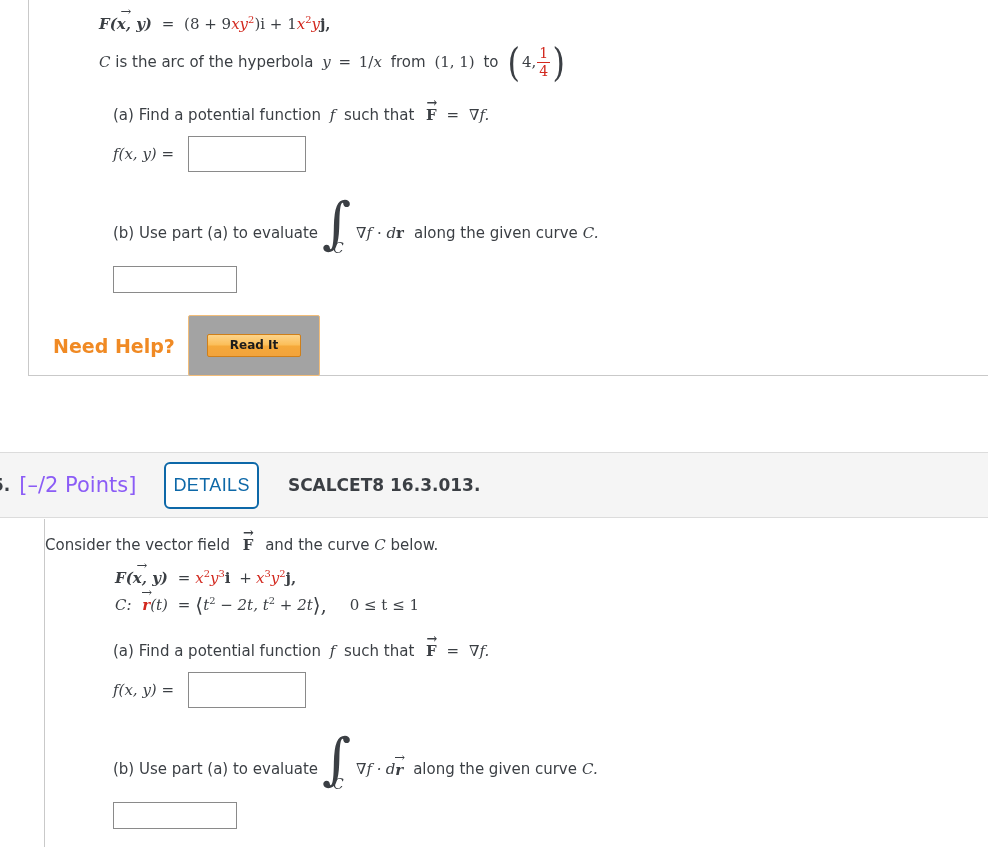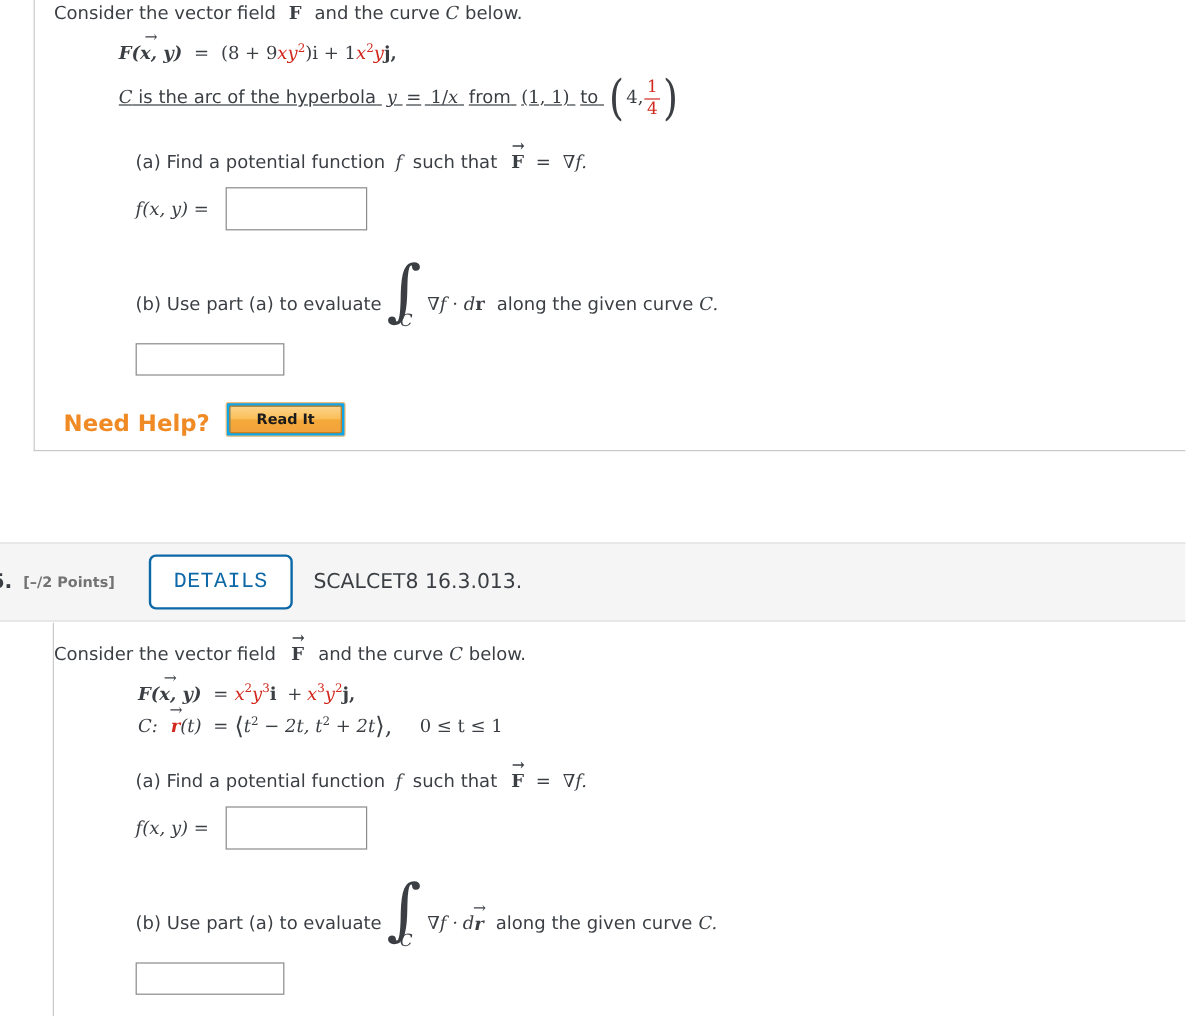--- a/index.html
+++ b/index.html
@@ -105,32 +105,32 @@
     width: 118px;
     height: 36px;
     border: 1px solid #8a8a8a;
     background: #ffffff;
     box-sizing: border-box;
     vertical-align: middle;
   }
   .ansbox.wide { width: 124px; height: 27px; }
 
   
-  .needhelp-row { display: flex; align-items: flex-end; }
+  .needhelp-row { display: flex; align-items: center; }
   .needhelp-label {
     color: #f08a24;
     font-weight: bold;
     font-size: 19px;
     font-family: "DejaVu Sans", "Liberation Sans", sans-serif;
   }
   .readit-outer {
     margin-left: 13px;
     border: 1px solid #f2bd79;
-    background: #0ea5e9;
-    padding: 2px;
+    background: #a3a3a3;
+    padding: 18px;
     border-radius: 2px;
     display: inline-block;
   }
   .readit {
     border: 1px solid #cf7f19;
     border-radius: 2px;
     background: linear-gradient(to bottom, #fcc martini, #f2a33c);
     background: linear-gradient(to bottom, #fdd48a 0%, #fbbe58 48%, #f5a93a 52%, #f2a33c 100%);
     color: #1b1b1b;
     font-weight: bold;
@@ -150,65 +150,58 @@
     height: 66px;
     box-sizing: border-box;
   }
   .q-num {
     font-weight: bold;
     font-size: 17px;
     color: #3b3f44;
     white-space: nowrap;
   }
   .q-points {
-    font-weight: bold;
-    font-size: 12px;
-    color: #737373;
+    font-weight: normal;
+    font-size: 21px;
+    color: #8b5cf6;
     margin-left: 9px;
     white-space: nowrap;
   }
   .details-btn {
     margin-left: 28px;
     border: 2px solid #0d68a8;
     border-radius: 6px;
     background: #ffffff;
     color: #0d68a8;
     font-size: 18px;
     letter-spacing: 0.4px;
-    padding: 11px 19px;
-    font-family: Liberation Mono, monospace;
+    padding: 11px 7px;
+    font-family: Liberation Sans, sans-serif;
   }
   .q-code {
-    margin-left: 17px;
-    font-weight: normal;
+    margin-left: 29px;
+    font-weight: bold;
     font-size: 17px;
     color: #3b3f44;
     white-space: nowrap;
   }
 </style>
 </head>
 <body>
 
 <div class="q-body" style="position:absolute; left:28px; top:-6px; width:960px; height:382px; padding-top:6px;">
 
-  <div class="prompt" style="margin-left:16px; margin-top:2px;">
-    <span>Consider the vector field</span>
-    <span class="math bf" style="margin-left:6px;">F</span>
-    <span style="margin-left:6px;">and the curve</span>
-    <span class="math it">C</span>
-    <span>below.</span>
-  </div>
 
   <div class="indent math" style="margin-top:14px; font-size:15px;">
     <span class="vec"><span class="arw">→</span><span class="it bf">F(x, y)</span></span>
     <span style="margin:0 5px;">=</span>
     <span>(8 + 9</span><span class="red it">xy</span><sup class="ex red">2</sup><span>)i + 1</span><span class="red it">x</span><sup class="ex red">2</sup><span class="red it">y</span><span class="bf">j,</span>
   </div>
 
-  <div class="indent" style="margin-top:12px; font-size:15px;text-decoration:underline;">
+  <div class="indent" style="margin-top:12px; font-size:15px;">
     <span class="math it" style="font-style:italic;">C</span><span> is the arc of the hyperbola</span>
     <span class="math it" style="margin-left:4px;">y</span>
     <span style="margin:0 3px;">=</span>
     <span class="math">1/<span class="it">x</span></span>
     <span style="margin-left:4px;">from</span>
     <span class="math" style="margin-left:4px;">(1, 1)</span>
     <span style="margin-left:4px;">to</span>
     <span class="paren-grp" style="margin-left:3px;">
       <span class="bigparen">(</span><span class="math">4,</span><span class="frac math red"><span class="num">1</span><span class="bar"></span><span class="den">4</span></span><span class="bigparen">)</span>
     </span>

